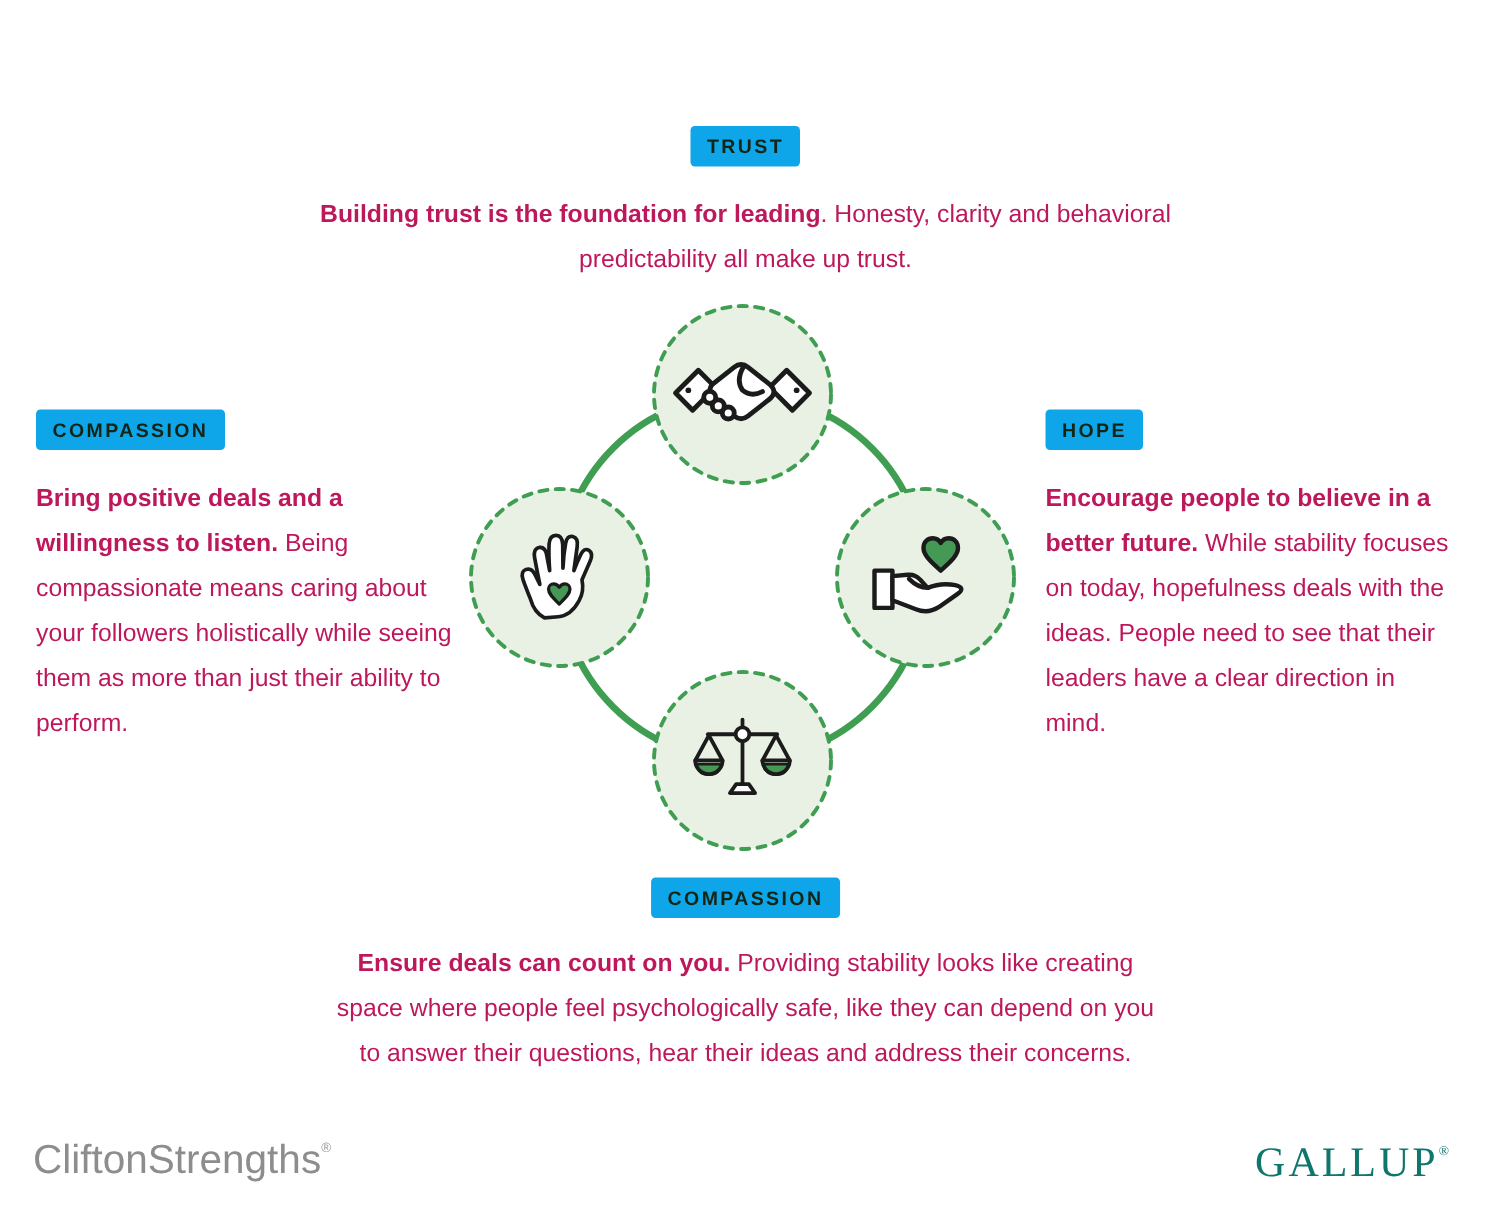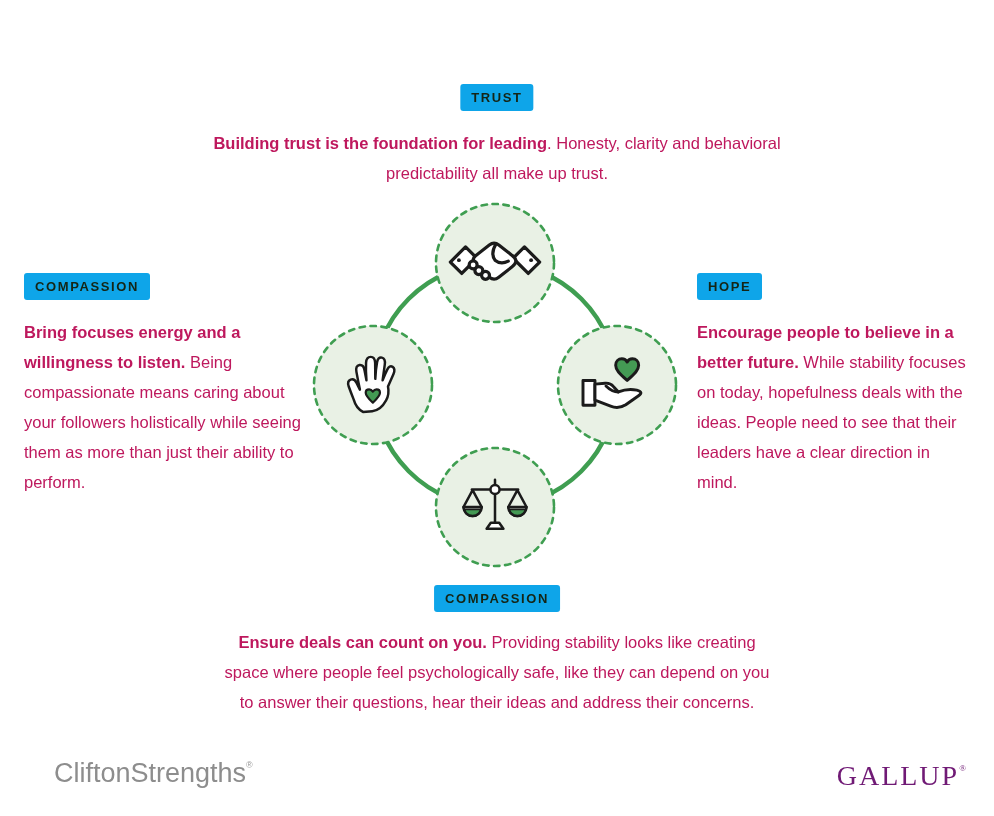--- a/index.html
+++ b/index.html
@@ -21,42 +21,42 @@
   .para { position:absolute; font-size:16.5px; line-height:30px; color:#be185d; }
   .para b { font-weight:700; }
   .para-trust { top:128px; left:197px; width:600px; text-align:center; }
   .para-compassion { top:317px; left:24px; width:282px; text-align:left; }
   .para-hope { top:317px; left:697px; width:276px; text-align:left; }
   .para-stability { top:627px; left:217px; width:560px; text-align:center; }
 
   .diagram { position:absolute; left:305px; top:195px; width:380px; height:380px; }
 
   .footer-left { position:absolute; left:22px; top:758px; font-size:27px;
-                 color:#8d8d8d; font-weight:400;margin-left:32px; }
+                 color:#8d8d8d; font-weight:400; }
   .footer-left sup { font-size:9px; vertical-align:14px; color:#9a9a9a; }
   .footer-right { position:absolute; right:28px; top:760px;
                   font-family:"Liberation Serif", serif; font-size:28px;
-                  color:#701a75; letter-spacing:2px; font-weight:500; }
+                  color:#0f766e; letter-spacing:2px; font-weight:500; }
   .footer-right sup { font-size:9px; vertical-align:14px; letter-spacing:0; }
 </style>
 </head>
 <body>
 
 <div class="stage">
 
 
   <div class="badge badge-trust">
     <span>TRUST</span>
   </div>
   <div class="para para-trust"><b>Building trust is the foundation for leading</b><span>. Honesty, clarity and behavioral predictability all make up trust.</span></div>
 
   <div class="badge badge-compassion">
     <span>COMPASSION</span>
   </div>
-  <div class="para para-compassion"><b>Bring focuses energy and a willingness to listen.</b><span> Being compassionate means caring about your followers holistically while seeing them as more than just their ability to perform.</span></div>
+  <div class="para para-compassion"><b>Bring positive deals and a willingness to listen.</b><span> Being compassionate means caring about your followers holistically while seeing them as more than just their ability to perform.</span></div>
 
   <div class="badge badge-hope">
     <span>HOPE</span>
   </div>
   <div class="para para-hope"><b>Encourage people to believe in a better future.</b><span> While stability focuses on today, hopefulness deals with the ideas. People need to see that their leaders have a clear direction in mind.</span></div>
 
   <div class="badge badge-stability">
     <span>COMPASSION</span>
   </div>
   <div class="para para-stability"><b>Ensure deals can count on you.</b><span> Providing stability looks like creating space where people feel psychologically safe, like they can depend on you to answer their questions, hear their ideas and address their concerns.</span></div>

